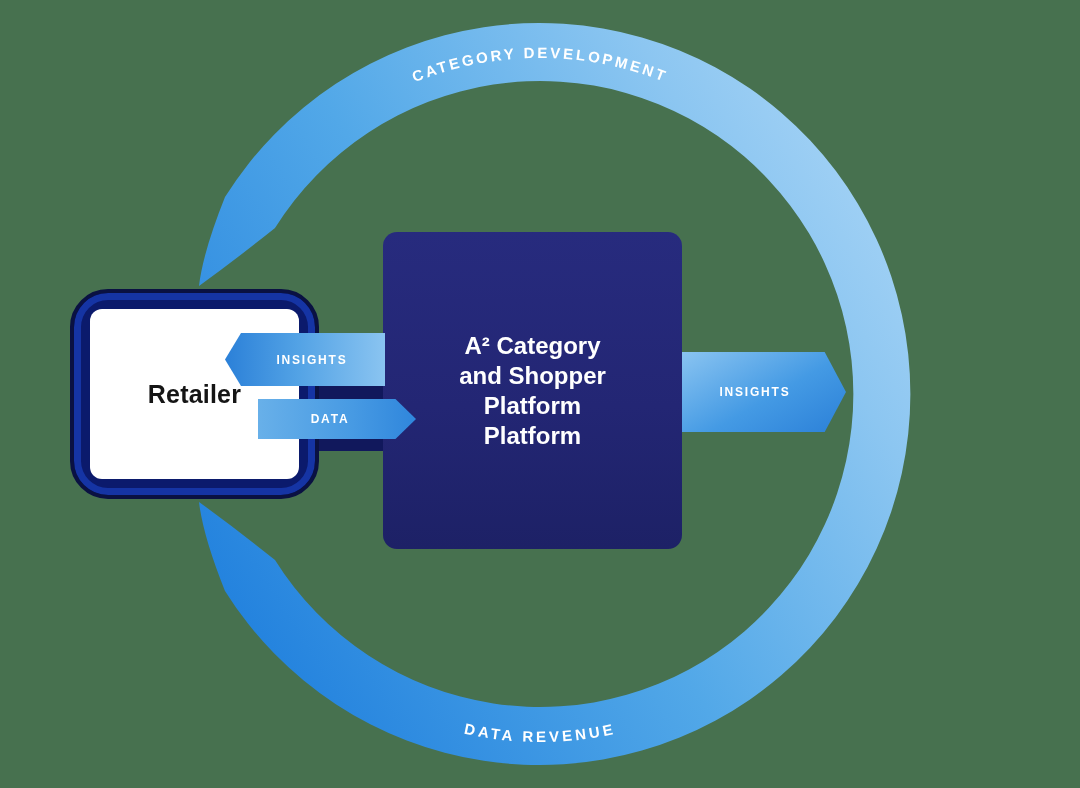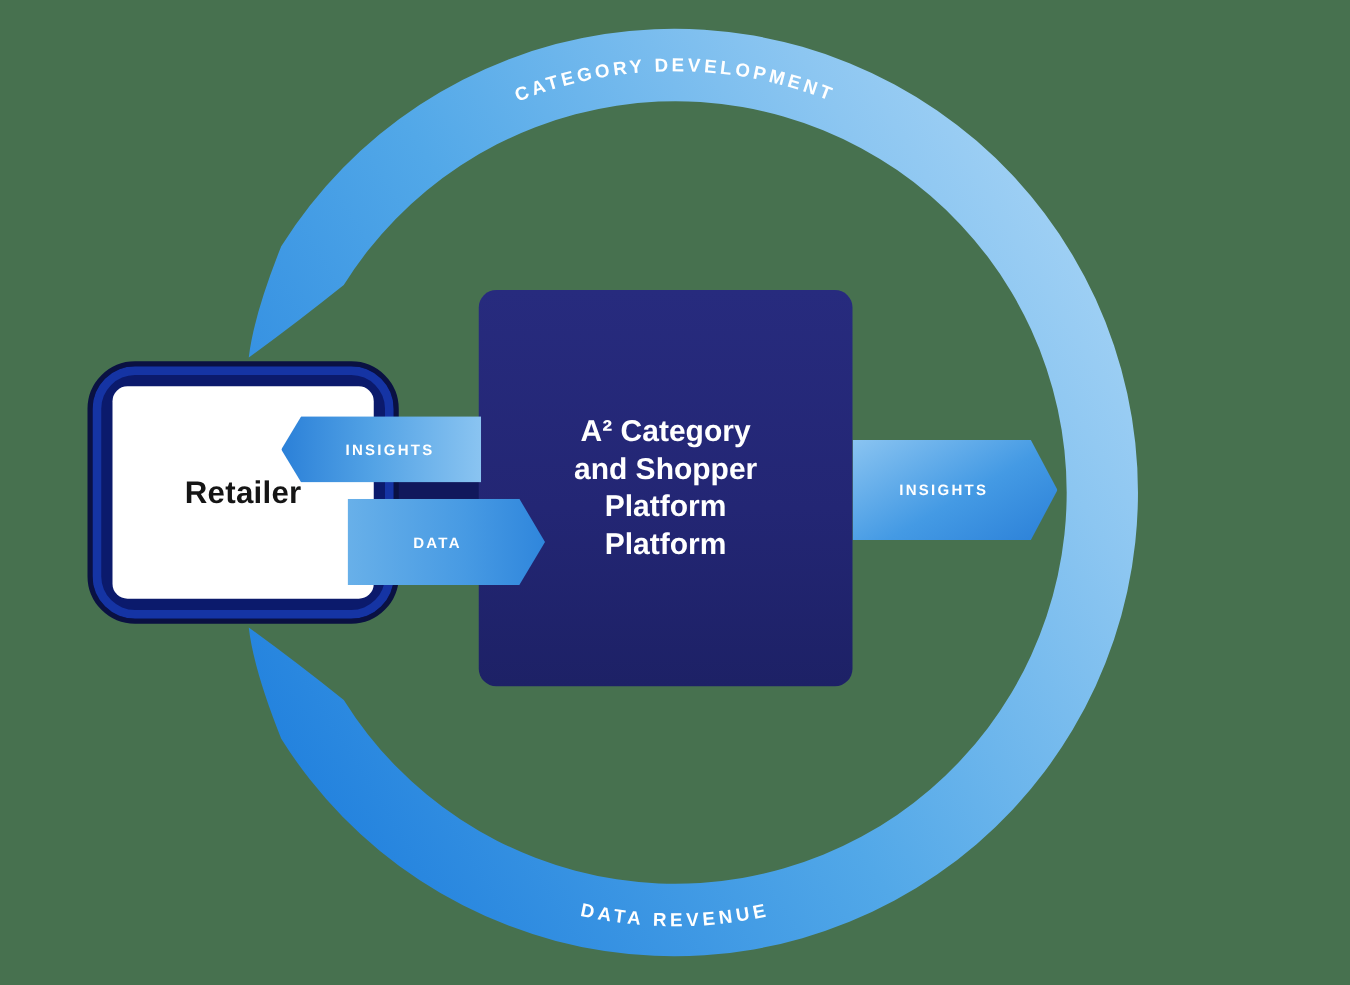--- a/index.html
+++ b/index.html
@@ -35,24 +35,24 @@
     display:flex; flex-direction:column; align-items:center; justify-content:center;}
   .platform-line{color:var(--text-light); font-size:24px; line-height:30px; font-weight:bold;
     text-align:center;}
 
   .arrow{position:absolute; z-index:3; display:flex; align-items:center; justify-content:center;}
   .arrow-label{color:var(--text-light); font-weight:bold; font-size:12px; letter-spacing:1.8px;}
   .arrow-insights-left{left:225px; top:333px; width:160px; height:53px;
     background:linear-gradient(90deg, var(--arrow-deep) 0%, var(--arrow-mid) 45%, var(--arrow-light) 100%);
     clip-path:polygon(0% 50%, 10% 0%, 100% 0%, 100% 100%, 10% 100%);
     padding-left:14px; box-sizing:border-box;}
-  .arrow-data{left:258px; top:399px; width:158px; height:69px;
+  .arrow-data{left:258px; top:399px; width:158px; height:40px;
     background:linear-gradient(90deg, #68B0E9 0%, #479AE3 60%, #2F86DC 100%);
     clip-path:polygon(0% 0%, 87% 0%, 100% 50%, 87% 100%, 0% 100%);
-    padding-right:14px; box-sizing:border-box;margin-left:20px;}
+    padding-right:14px; box-sizing:border-box;}
   .arrow-insights-right{left:682px; top:352px; width:164px; height:80px;
     background:linear-gradient(150deg, var(--arrow-light) 0%, #449AE4 55%, var(--arrow-deep) 100%);
     clip-path:polygon(0% 0%, 87% 0%, 100% 50%, 87% 100%, 0% 100%);
     padding-right:18px; box-sizing:border-box;}
 </style>
 </head>
 <body>
 
 <div class="canvas">
 

